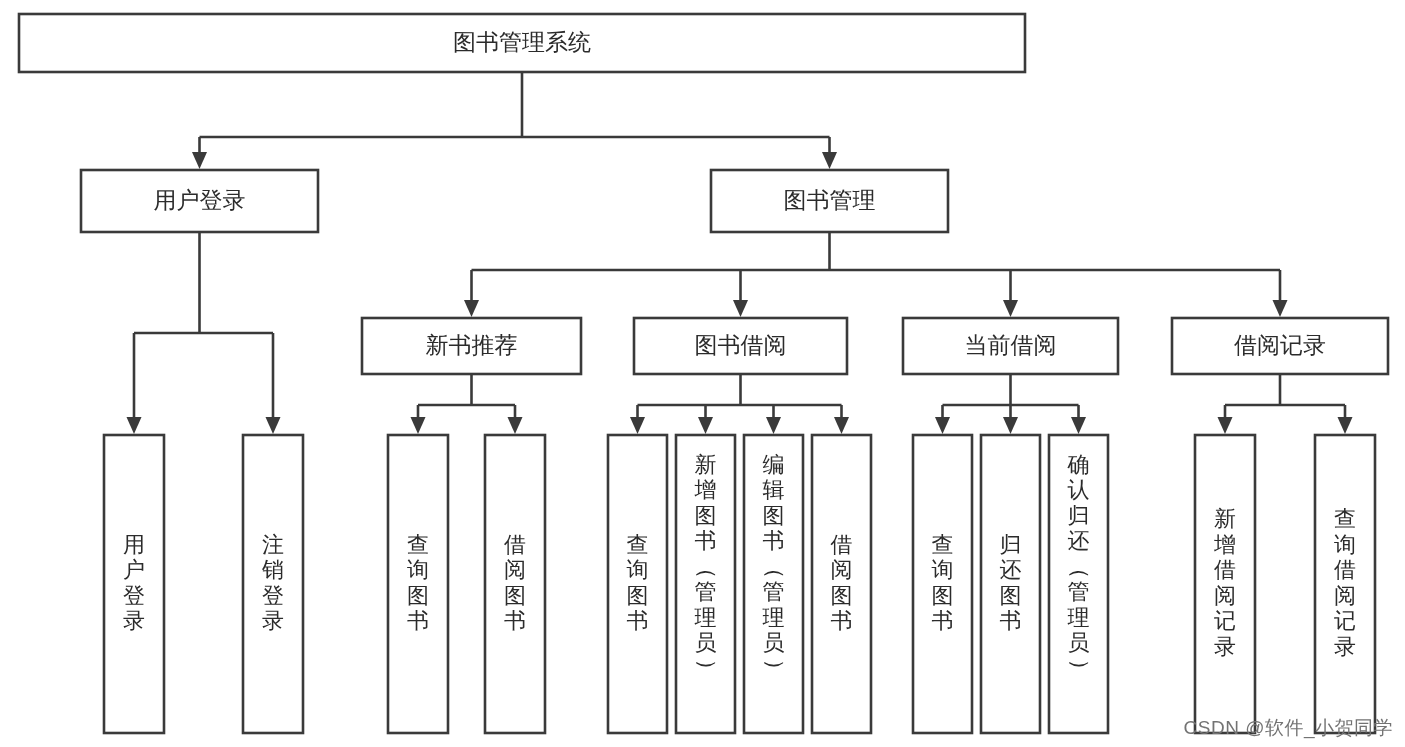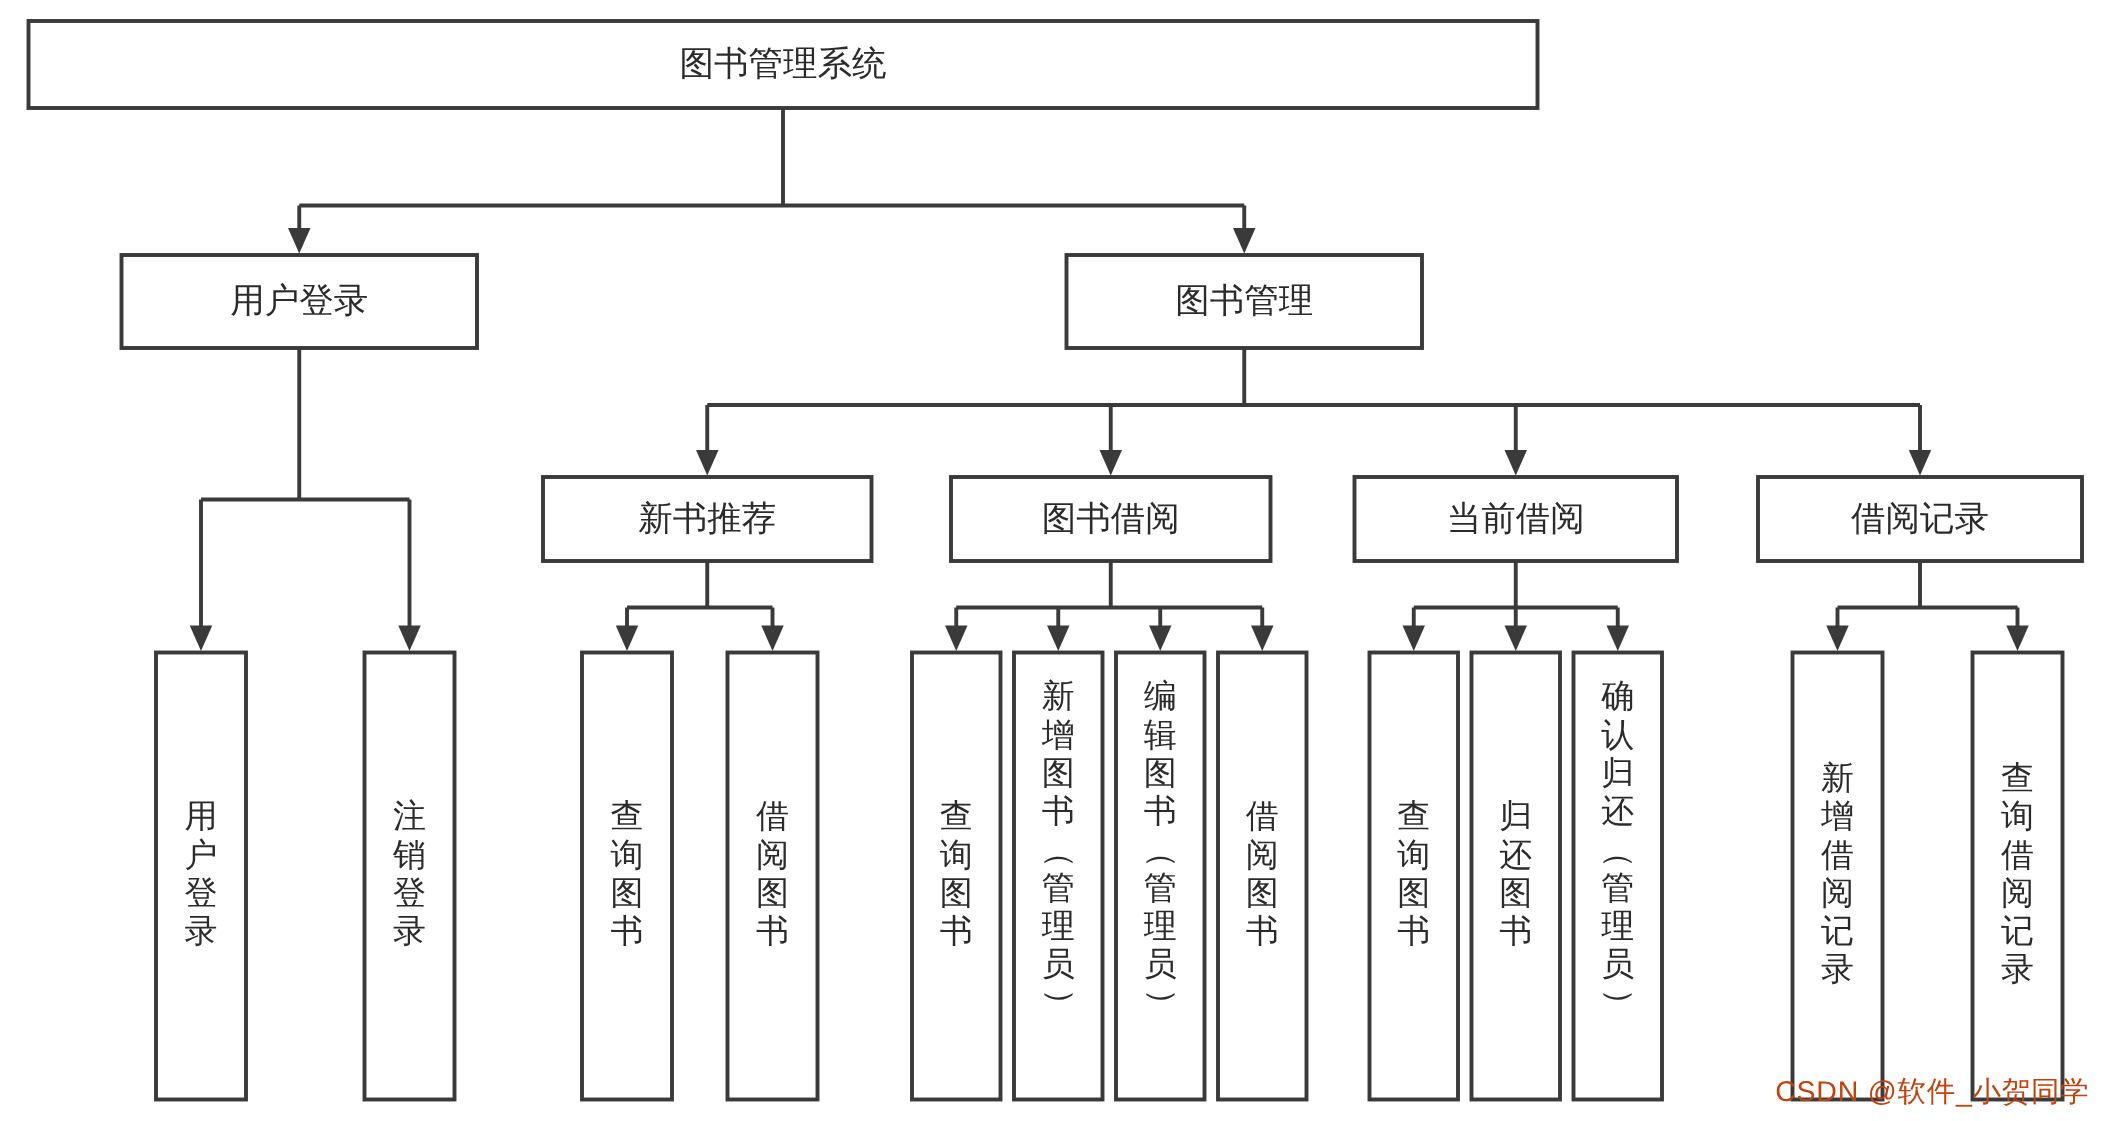--- a/index.html
+++ b/index.html
@@ -50,21 +50,21 @@
     stroke-linecap: butt;
   }
   .arrow-head {
     fill: #3a3a3a;
     stroke: none;
   }
   .watermark {
     position: absolute;
     right: 12px;
     bottom: 6px;
-    color: #c2410c;
+    color: #737373;
     font-size: 19px;
     font-family: "Liberation Sans", "DejaVu Sans", sans-serif;
     letter-spacing: 0.5px;
     white-space: nowrap;
     user-select: none;
     pointer-events: none;
   }
 </style>
 </head>
 <body>

